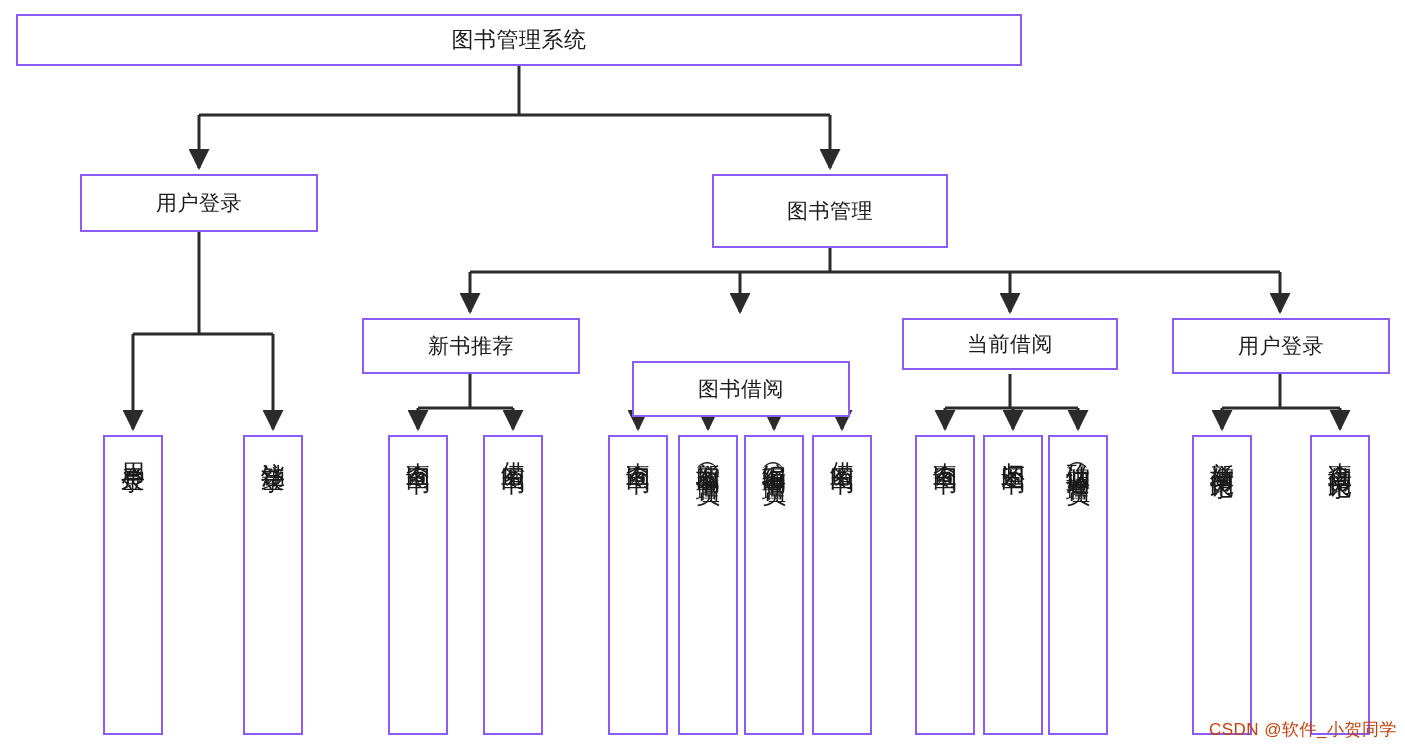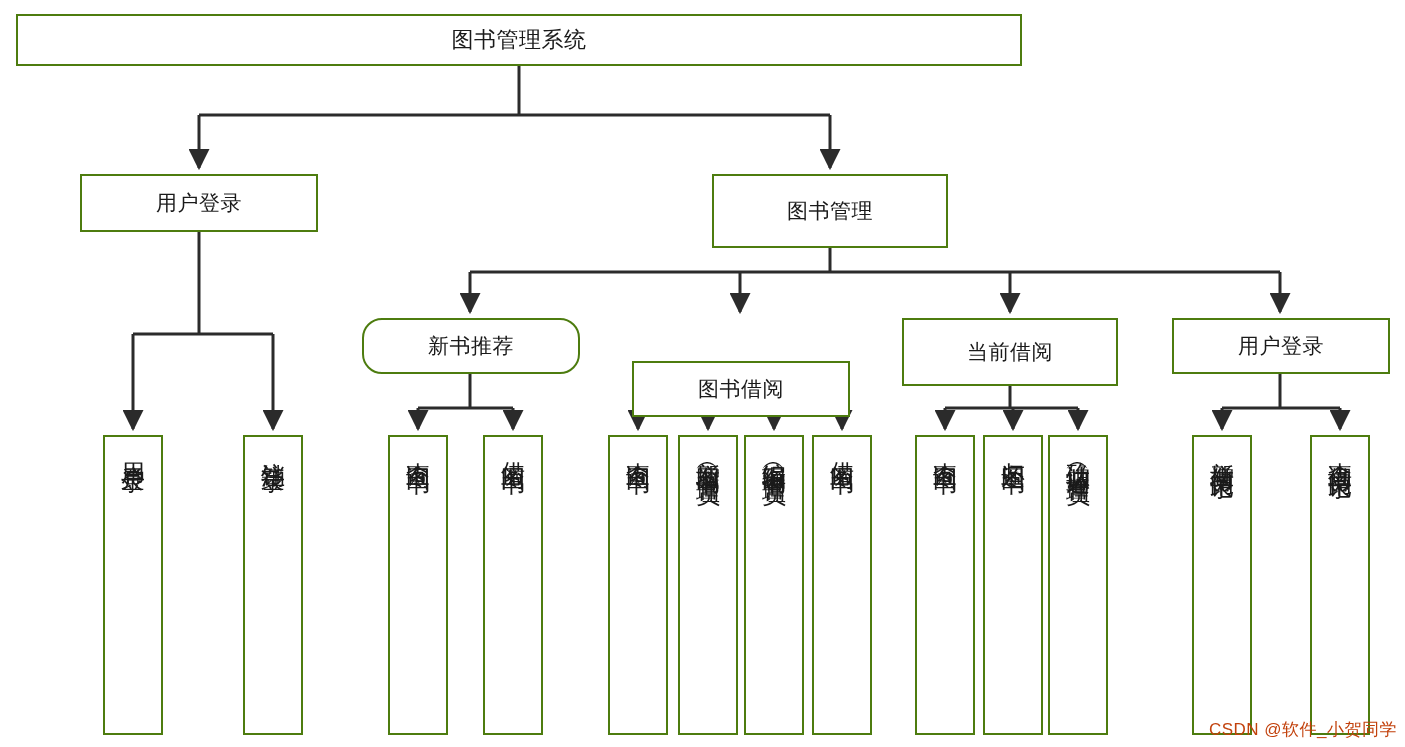--- a/index.html
+++ b/index.html
@@ -18,21 +18,21 @@
     position:absolute;
     left:0; top:0;
     width:1405px;
     height:747px;
     pointer-events:none;
   }
   .node{
     position:absolute;
     box-sizing:border-box;
     background:#ffffff;
-    border:2px solid #4d7c0f;
+    border:2px solid #8b5cf6;
     display:flex;
     align-items:center;
     justify-content:center;
     color:#1a1a1a;
   }
   .node .lbl{
     display:block;
     line-height:1.18;
     letter-spacing:0.5px;
     white-space:nowrap;
@@ -129,27 +129,27 @@
     <span class="lbl">图书管理系统</span>
   </div>
 
   <div class="node h" style="left:80px; top:174px; width:238px; height:58px;">
     <span class="lbl">用户登录</span>
   </div>
   <div class="node h" style="left:712px; top:174px; width:236px; height:74px;">
     <span class="lbl">图书管理</span>
   </div>
 
-  <div class="node h" style="left:362px; top:318px; width:218px; height:56px;border-radius:20px;">
+  <div class="node h" style="left:362px; top:318px; width:218px; height:56px;">
     <span class="lbl">新书推荐</span>
   </div>
   <div class="node h" style="left:632px; top:318px; width:218px; height:56px;margin-top:43px;">
     <span class="lbl">图书借阅</span>
   </div>
-  <div class="node h" style="left:902px; top:318px; width:216px; height:68px;">
+  <div class="node h" style="left:902px; top:318px; width:216px; height:52px;">
     <span class="lbl">当前借阅</span>
   </div>
   <div class="node h" style="left:1172px; top:318px; width:218px; height:56px;">
     <span class="lbl">用户登录</span>
   </div>
 
   <div class="node v" style="left:103px; top:435px; width:60px; height:300px;">
     <span class="lbl">用户登录</span>
   </div>
   <div class="node v" style="left:243px; top:435px; width:60px; height:300px;">

